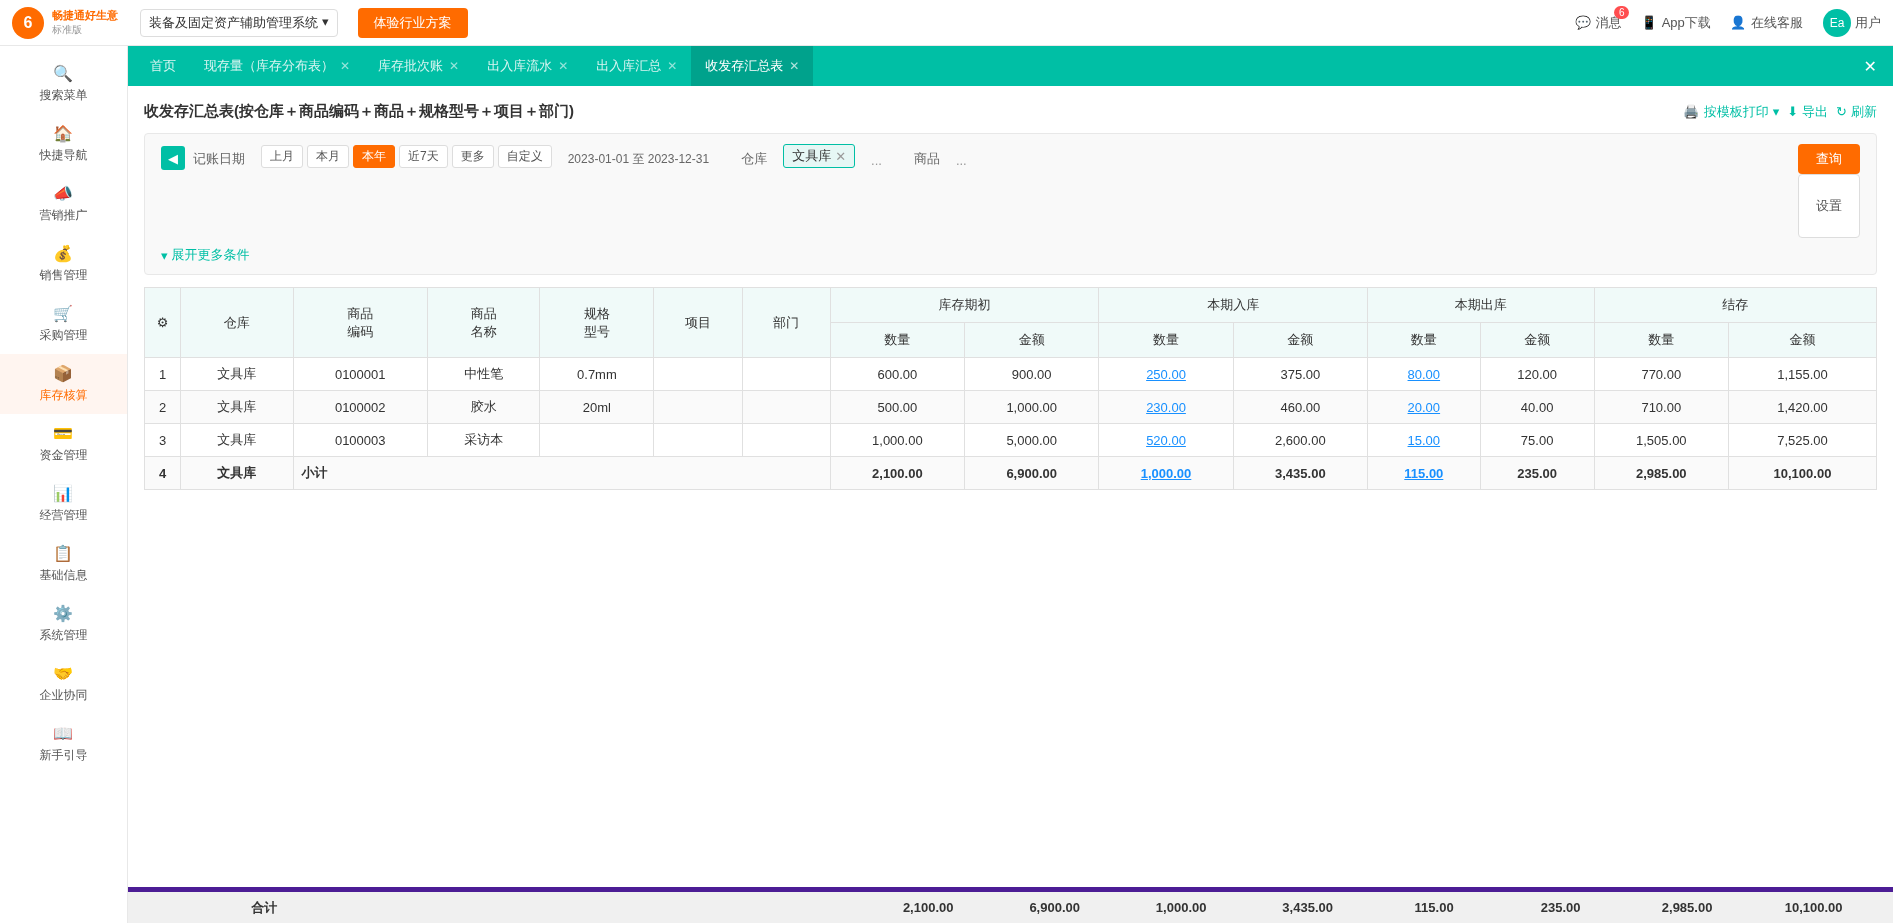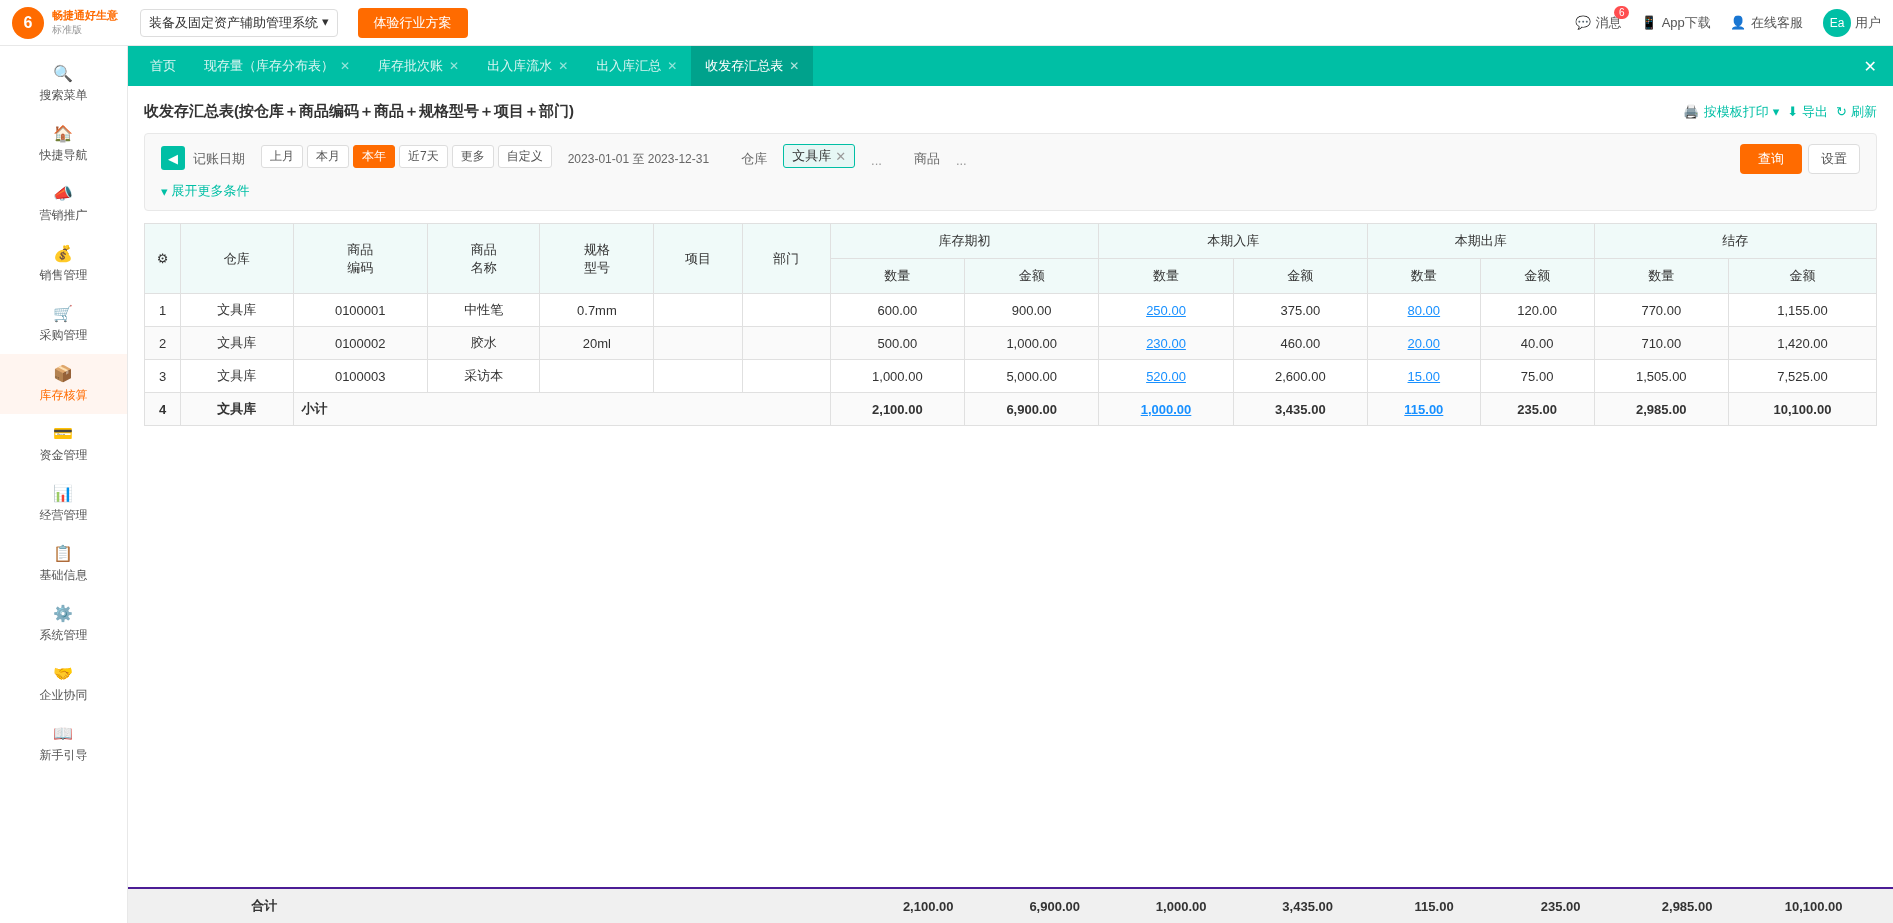--- a/index.html
+++ b/index.html
@@ -47,34 +47,34 @@
     .date-btn { padding: 2px 8px; border: 1px solid #ddd; border-radius: 3px; cursor: pointer; font-size: 12px; color: #555; background: white; }
     .date-btn.active { background: #ff6b00; color: white; border-color: #ff6b00; }
     .date-range { color: #666; font-size: 12px; }
     .warehouse-tag { display: flex; align-items: center; gap: 4px; background: #e6f7f5; border: 1px solid #00bfa5; border-radius: 3px; padding: 2px 8px; font-size: 13px; color: #333; }
     .tag-close { cursor: pointer; color: #999; }
     .filter-dots { color: #999; cursor: pointer; }
     .expand-btn { display: flex; align-items: center; gap: 4px; color: #00bfa5; cursor: pointer; font-size: 13px; margin-top: 8px; }
 
     
     .query-btn { background: #ff6b00; color: white; border: none; border-radius: 4px; padding: 6px 18px; cursor: pointer; font-size: 13px; }
-    .settings-btn { background: white; color: #555; border: 1px solid #ddd; border-radius: 4px; padding: 5px 12px; cursor: pointer; font-size: 13px; }
+    .settings-btn { background: white; color: #555; border: 1px solid #ddd; border-radius: 4px; padding: 22px 12px; cursor: pointer; font-size: 13px; }
 
     
     .data-table { width: 100%; border-collapse: collapse; font-size: 13px; }
     .data-table th { background: #f0faf9; color: #333; padding: 8px 10px; text-align: center; border: 1px solid #e0e0e0; font-weight: 500; }
     .data-table td { padding: 7px 10px; text-align: center; border: 1px solid #e0e0e0; color: #333; }
     .data-table tr:nth-child(odd) td { background: #fff; }
     .data-table tr:nth-child(even) td { background: #fafafa; }
     .data-table .total-row td { background: #f0f0f0; font-weight: bold; }
     .data-table .link-text { color: #1890ff; text-decoration: underline; cursor: pointer; }
     .settings-icon-cell { width: 36px; }
 
     
-    .bottom-bar { height: 36px; background: #f0f0f0; border-top: 2px solid #4c1d95; display: flex; align-items: center; padding: 0 16px; flex-shrink: 0; }
+    .bottom-bar { height: 36px; background: #f0f0f0; border-top: 5px solid #4c1d95; display: flex; align-items: center; padding: 0 16px; flex-shrink: 0; }
 
     
     ::-webkit-scrollbar { width: 6px; height: 6px; }
     ::-webkit-scrollbar-track { background: #f0f0f0; }
     ::-webkit-scrollbar-thumb { background: #ccc; border-radius: 3px; }
   </style>
 </head>
 <body>
 
 <div class="app-container">
@@ -239,21 +239,21 @@
                 <div class="warehouse-tag">
                   <span>文具库</span>
                   <span class="tag-close">✕</span>
                 </div>
                 <span class="filter-dots">...</span>
 
                 <span class="filter-label" style="margin-left:16px;">商品</span>
                 <span class="filter-dots">...</span>
               </div>
             </div>
-            <div style="display:flex;gap:6px;flex-shrink:0;">
+            <div style="display:flex;flex-direction:column;flex-shrink:0;">
               <button class="query-btn">查询</button>
               <button class="settings-btn">设置</button>
             </div>
           </div>
           <div class="expand-btn">
             <span>▾</span>
             <span>展开更多条件</span>
           </div>
         </div>
 

